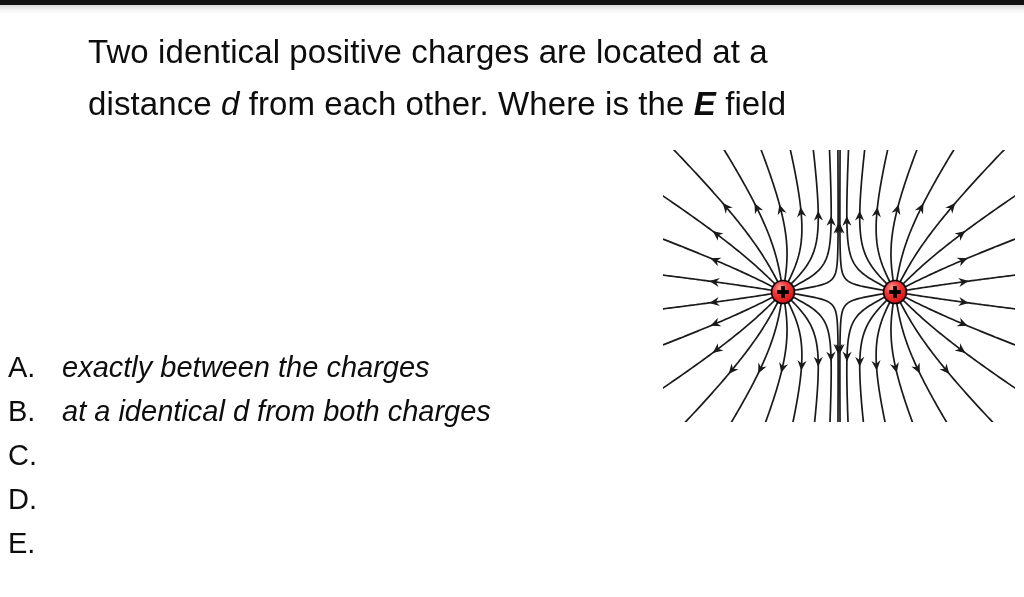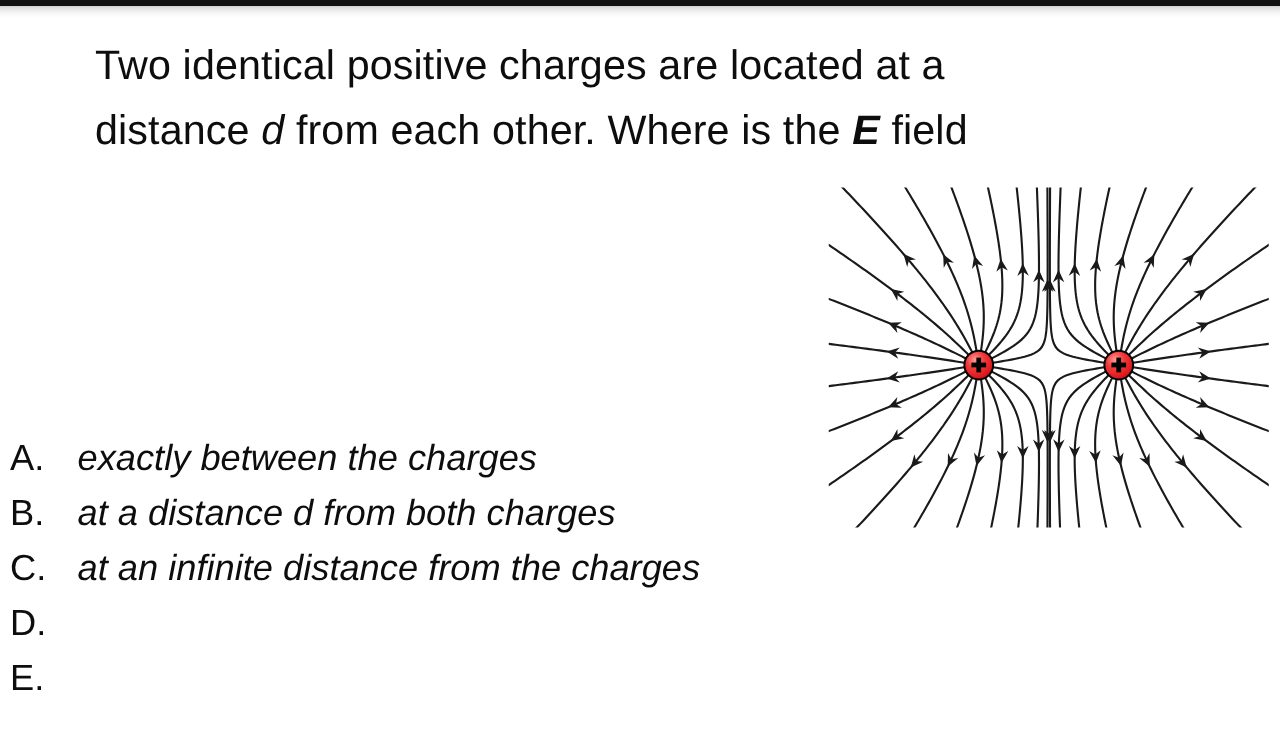--- a/index.html
+++ b/index.html
@@ -32,21 +32,21 @@
     left: 0;
     top: 5px;
     width: 1024px;
     height: 9px;
     background: linear-gradient(to bottom, #d8d8d8 0%, #f4f4f4 55%, #ffffff 100%);
   }
 
   
   .question {
     position: absolute;
-    left: 76px;
+    left: 88px;
     top: 26px;
     width: 880px;
     font-size: 33px;
     line-height: 52px;
     color: #0d0d0d;
     letter-spacing: 0.1px;
   }
   .question .ln {
     display: block;
     white-space: pre;
@@ -114,26 +114,25 @@
 
   <div class="choices">
 
     <div class="choice">
       <span class="choice-letter">A.</span>
       <span class="choice-text">exactly between the charges</span>
     </div>
 
     <div class="choice">
       <span class="choice-letter">B.</span>
-      <span class="choice-text">at a distance d from both charges</span>
+      <span class="choice-text">at a identical d from both charges</span>
     </div>
 
     <div class="choice">
       <span class="choice-letter">C.</span>
-      <span class="choice-text">at an infinite distance from the charges</span>
     </div>
 
     <div class="choice">
       <span class="choice-letter">D.</span>
     </div>
 
     <div class="choice">
       <span class="choice-letter">E.</span>
     </div>
 

